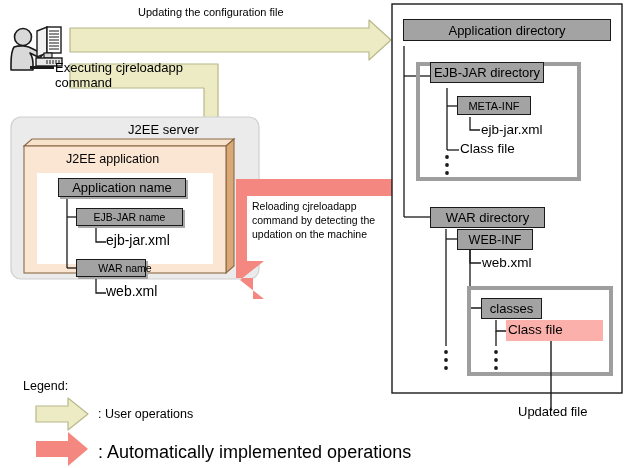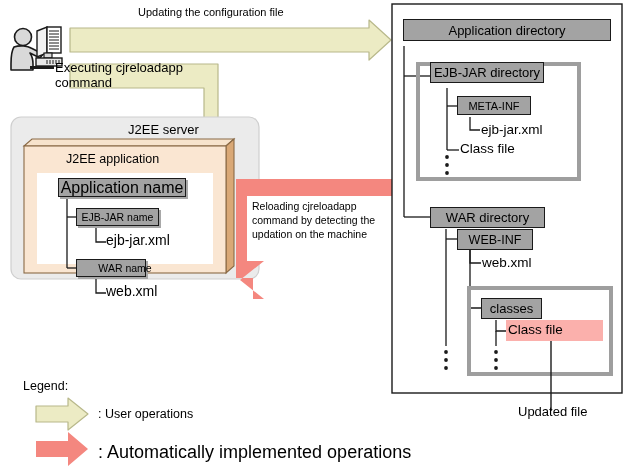--- a/index.html
+++ b/index.html
@@ -143,23 +143,23 @@
 
   <div class="plain" style="left:138px;top:6px;font-size:11px;">Updating the configuration file</div>
 
   <div class="lbl" style="left:55px;top:60px;font-size:13px;">Executing cjreloadapp
 command</div>
 
   <div class="plain" style="left:88px;top:122px;font-size:13px;margin-left:40px;">J2EE server</div>
 
   <div class="plain" style="left:66px;top:152px;font-size:12.5px;">J2EE application</div>
 
-  <div class="nb sh" style="left:58px;top:178px;width:128px;height:19px;font-size:16px;">Application name</div>
+  <div class="nb sh" style="left:58px;top:178px;width:128px;height:19px;font-size:13px;">Application name</div>
 
-  <div class="nb sh" style="left:76px;top:208px;width:83px;height:18px;font-size:10.5px;">EJB-JAR name</div>
+  <div class="nb sh" style="left:76px;top:208px;width:107px;height:18px;font-size:10.5px;">EJB-JAR name</div>
 
   <div class="plain" style="left:106px;top:232px;font-size:14px;">ejb-jar.xml</div>
 
   <div class="nb sh" style="left:76px;top:259px;width:70px;height:18px;font-size:10.5px;padding-left:28px;">WAR name</div>
 
   <div class="plain" style="left:106px;top:283px;font-size:14px;">web.xml</div>
 
   <div style="position:absolute;left:247px;top:196px;width:142px;height:65px;background:#ffffff;"></div>
   <div class="lbl" style="left:252px;top:200px;font-size:10.5px;line-height:1.32;">Reloading cjreloadapp
 command by detecting the

